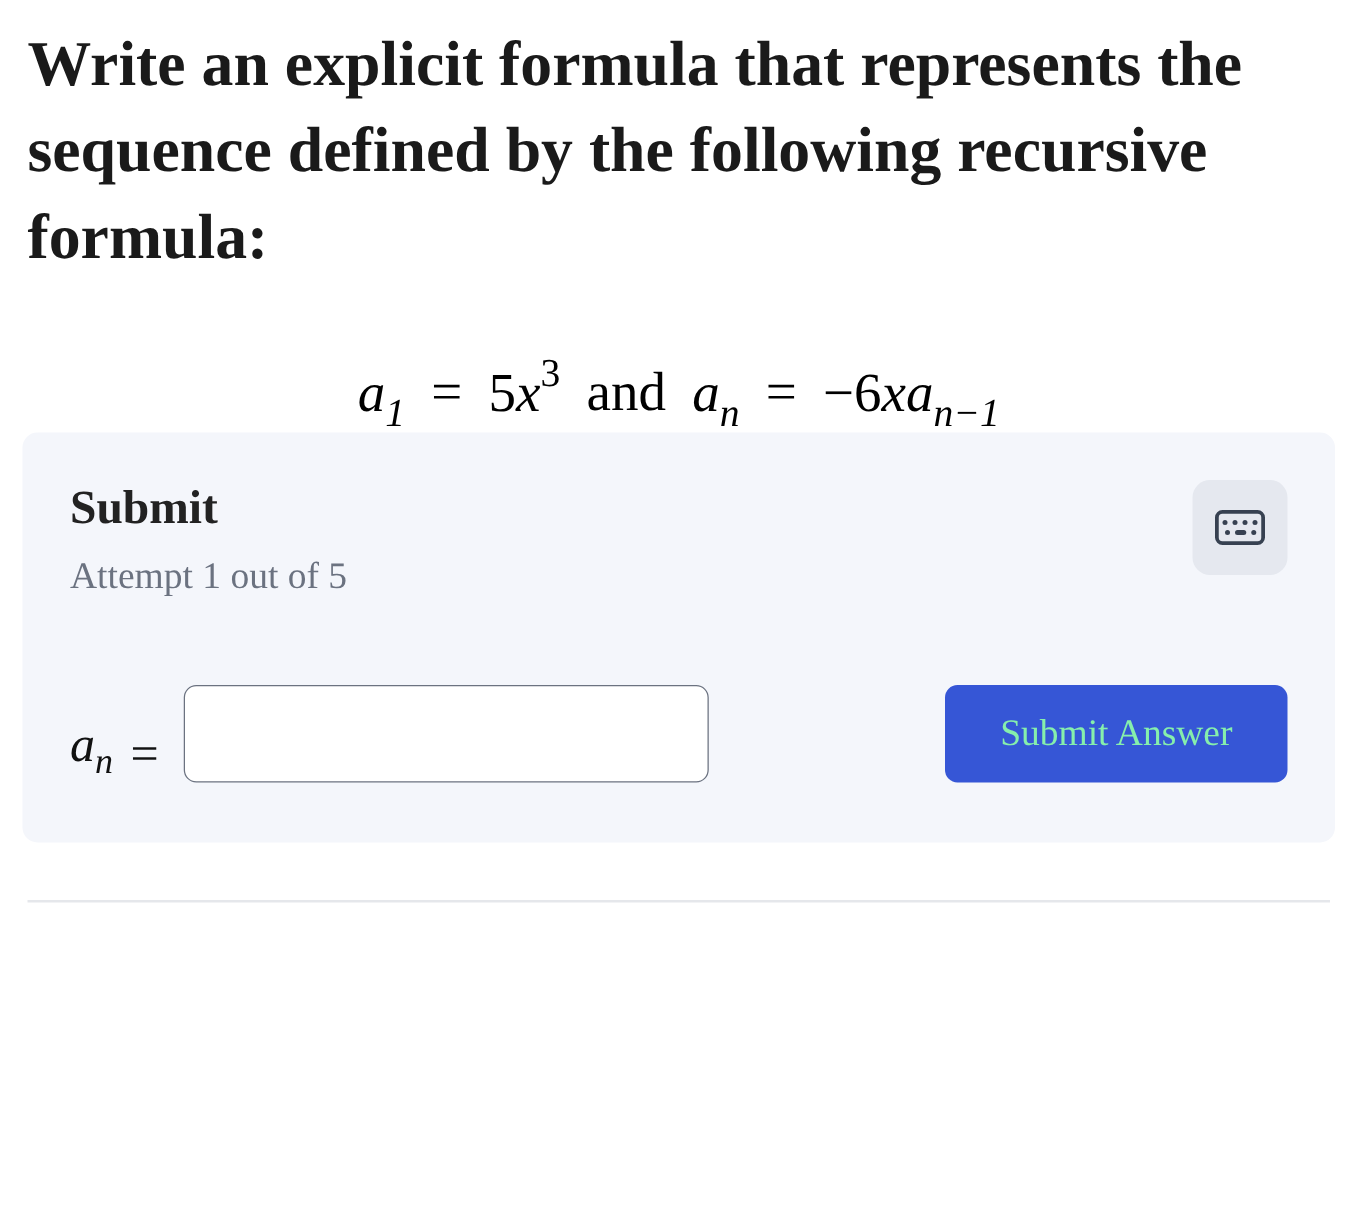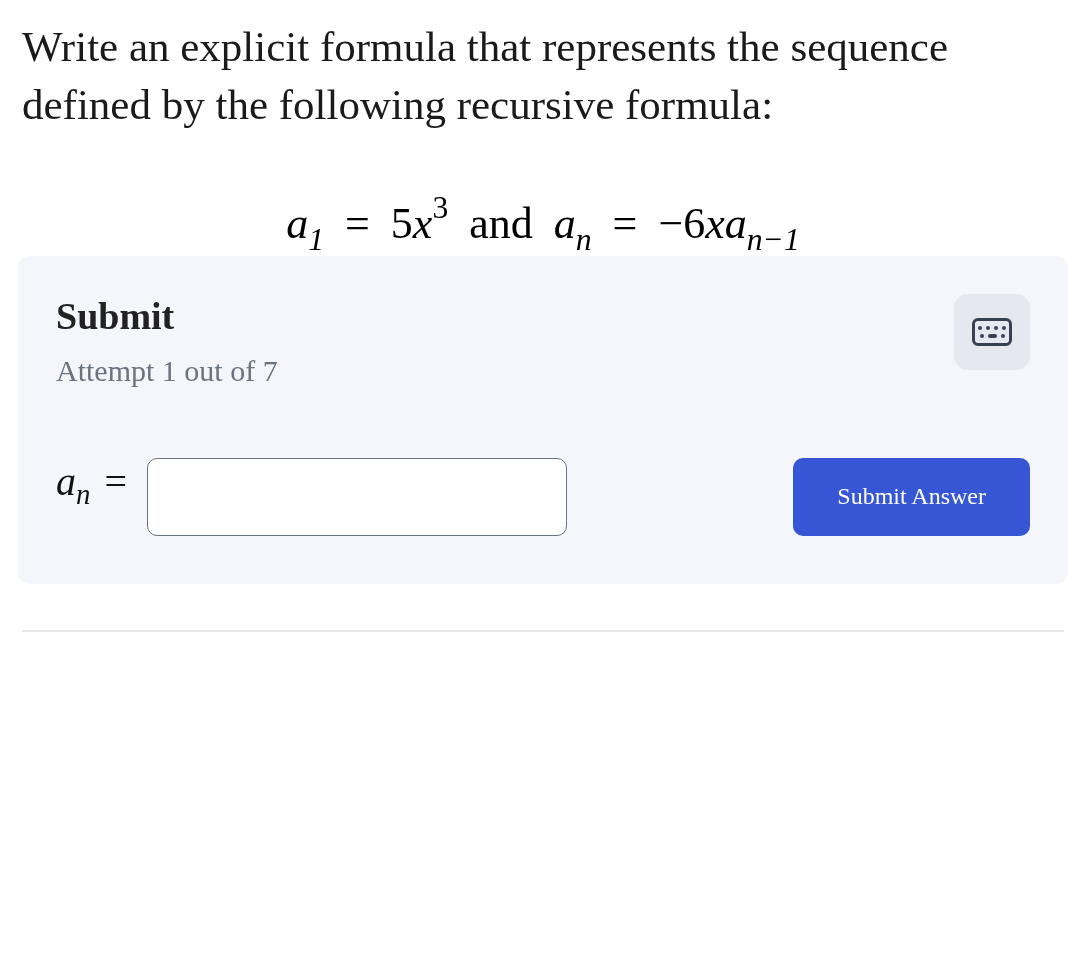--- a/index.html
+++ b/index.html
@@ -11,24 +11,24 @@
     font-family: Georgia, 'Times New Roman', serif;
     background: #ffffff;
     width: 1086px;
     height: 968px;
     overflow: hidden;
   }
   .container {
     padding: 18px 22px 0 22px;
   }
   .question-text {
-    font-size: 43px;
+    font-size: 51px;
     line-height: 1.35;
     color: #1a1a1a;
-    font-weight: 400;
+    font-weight: 700;
     margin-bottom: 60px;
   }
   .formula-row {
     text-align: center;
     font-family: 'Times New Roman', serif;
     font-size: 44px;
     color: #000;
     white-space: nowrap;
   }
   .formula-row .ital {
@@ -121,21 +121,21 @@
     border-radius: 2px;
   }
   .input-row {
     display: flex;
     align-items: center;
     justify-content: space-between;
     gap: 20px;
   }
   .input-left {
     display: flex;
-    align-items: flex-start;
+    align-items: flex-end;
   }
   .an-label {
     font-family: 'Times New Roman', serif;
     font-style: italic;
     font-size: 40px;
     color: #111;
     margin-right: 14px;
   }
   .an-label sub {
     font-size: 0.72em;
@@ -152,27 +152,27 @@
     height: 78px;
     border: 1.5px solid #6b7280;
     border-radius: 10px;
     background: #ffffff;
     font-size: 32px;
     padding: 0 18px;
     font-family: 'Times New Roman', serif;
   }
   .submit-btn {
     background: #3656d6;
-    color: #ffffff;
+    color: #86efac;
     border: none;
     border-radius: 10px;
     height: 78px;
     padding: 10px 44px;
     font-family: Georgia, serif;
-    font-size: 24px;
+    font-size: 30px;
     cursor: pointer;
     white-space: nowrap;
   }
   .bottom-rule {
     border: none;
     border-top: 2px solid #e5e7eb;
     margin-top: 46px;
   }
 </style>
 </head>
@@ -189,21 +189,21 @@
     <span class="and-word">and</span>
     <span class="ital">a</span><sub>n</sub>
     <span class="eq">=</span>
     <span>−6</span><span class="ital">x</span><span class="ital">a</span><sub>n−1</sub>
   </div>
 
   <div class="answer-panel">
     <div class="answer-header">
       <div>
         <div class="answer-title">Submit</div>
-        <div class="attempt-text">Attempt 1 out of 7</div>
+        <div class="attempt-text">Attempt 1 out of 5</div>
       </div>
       <button class="keypad-btn">
         <span class="keypad-icon-box">
           <span class="keypad-dots-row">
             <span class="keypad-dot"></span>
               <span class="keypad-dot"></span>
               <span class="keypad-dot"></span>
               <span class="keypad-dot"></span>
           </span>
           <span class="keypad-dots-row">

